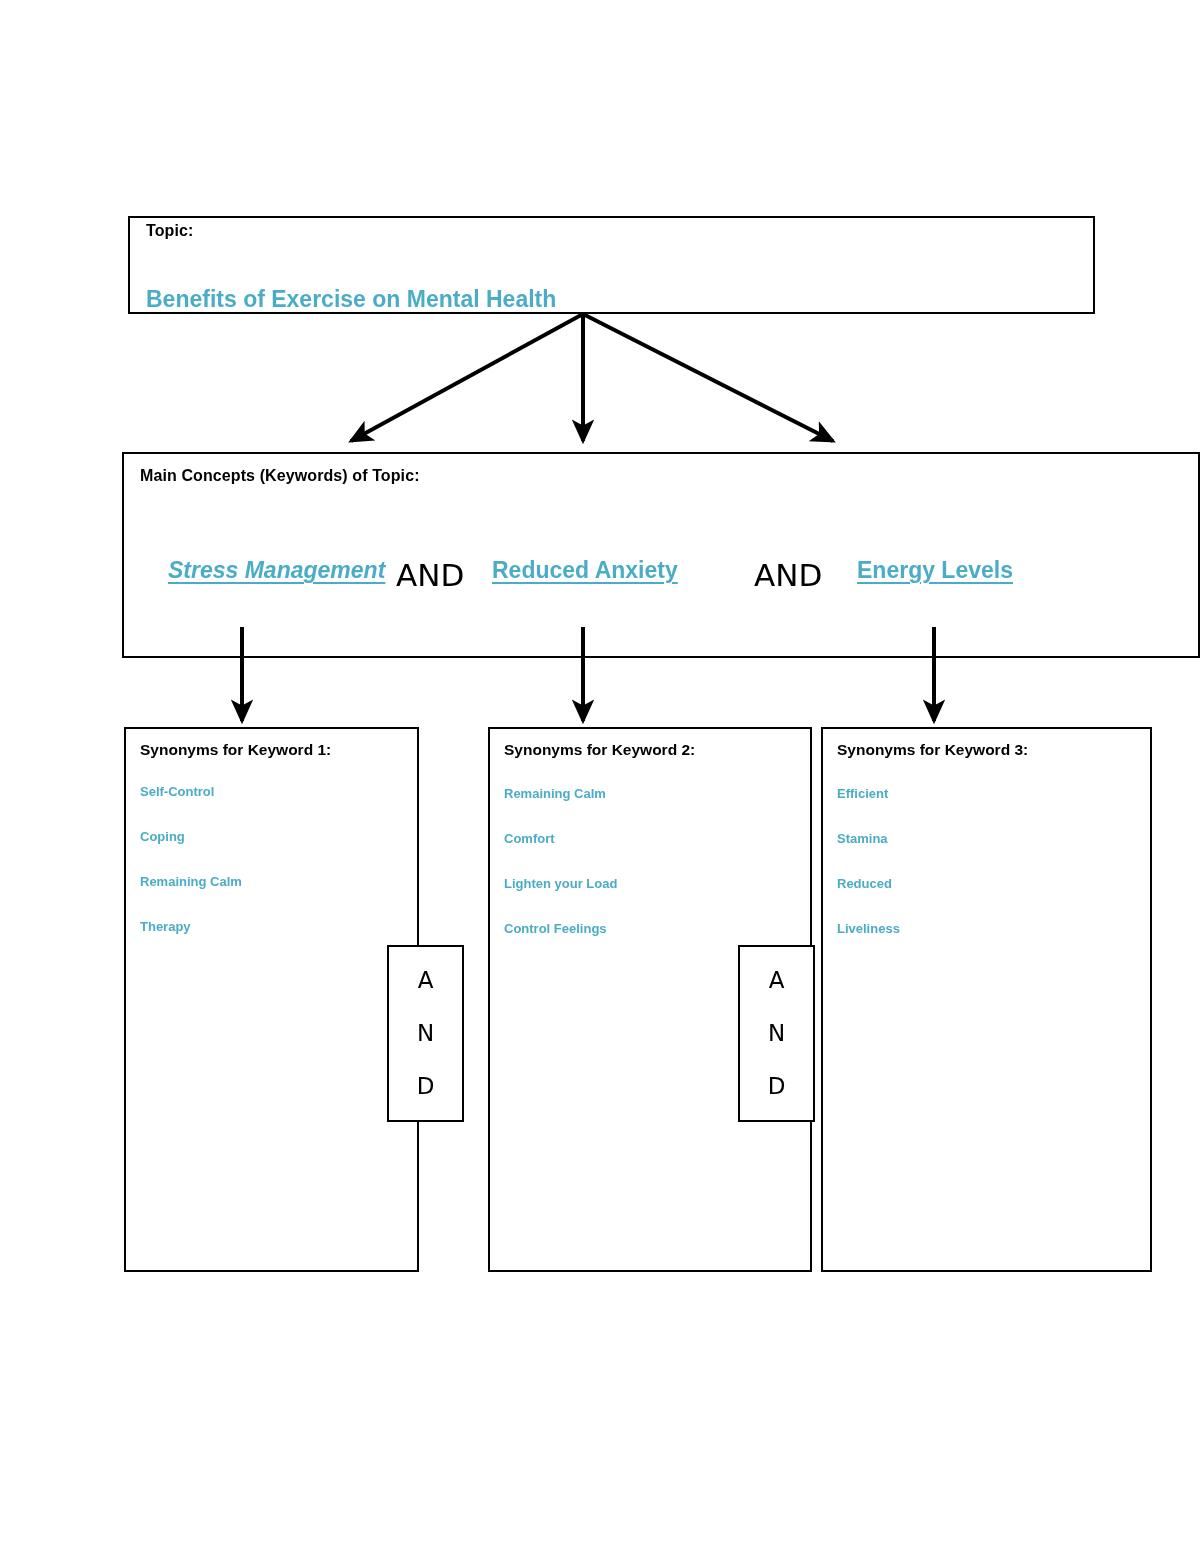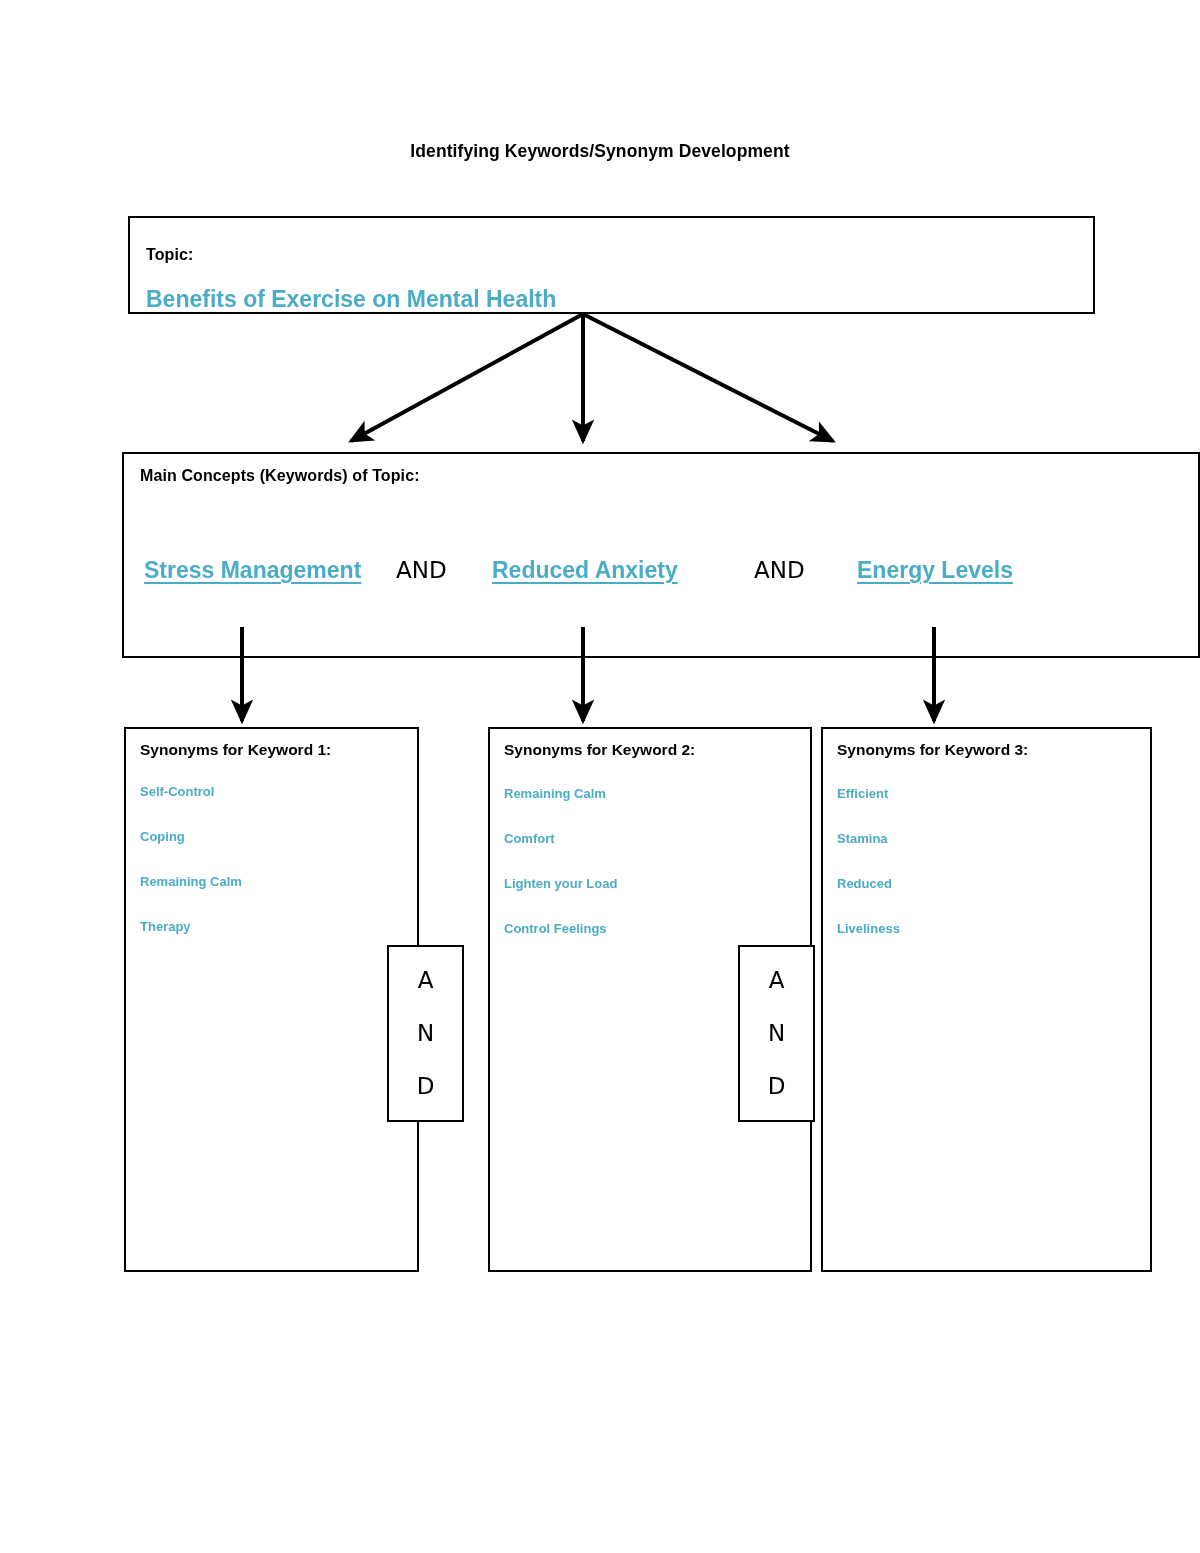--- a/index.html
+++ b/index.html
@@ -58,21 +58,21 @@
 
   
   #topic-box {
     left: 128px;
     top: 216px;
     width: 967px;
     height: 98px;
   }
   #topic-label {
     left: 16px;
-    top: 28px;
+    top: 4px;
   }
   #topic-value {
     position: absolute;
     left: 16px;
     top: 53px;
     font-size: 23px;
     line-height: 1.1;
     white-space: nowrap;
   }
 
@@ -98,27 +98,27 @@
     position: absolute;
     font-size: 23px;
     color: #4BACC6;
     font-weight: bold;
     text-decoration: underline;
     text-underline-offset: 4px;
     white-space: nowrap;
   }
   .concept-and {
     position: absolute;
-    font-size: 23px;
+    font-size: 31px;
     color: #000000;
     font-weight: normal;
     white-space: nowrap;
     font-family: "DejaVu Sans", sans-serif;
   }
-  #kw-0  { left: 20px; }
+  #kw-0  { left: 44px; font-style: italic; }
   #and-0 { left: 272px; }
   #kw-1  { left: 368px; }
   #and-1 { left: 630px; }
   #kw-2  { left: 733px; }
 
   
   .syn-box {
     top: 727px;
     height: 545px;
   }
@@ -189,21 +189,20 @@
     height: 1553px;
     z-index: 4;
     pointer-events: none;
   }
 </style>
 </head>
 <body>
 
 <div id="page">
 
-  <div id="doc-title">Identifying Keywords/Synonym Development</div>
 
   <svg id="arrows" viewBox="0 0 1200 1553" width="1200" height="1553">
     <defs>
       <marker id="ah" markerWidth="7" markerHeight="7" refX="5.4" refY="3.1" orient="auto" markerUnits="strokeWidth">
         <path d="M0,0.3 L6.2,3.1 L0,5.9 L1.5,3.1 Z" fill="#000000"></path>
       </marker>
     </defs>
 
     <line x1="583" y1="314" x2="351" y2="441" stroke="#000000" stroke-width="4" marker-end="url(#ah)"></line>
     <line x1="583" y1="314" x2="583" y2="441" stroke="#000000" stroke-width="4" marker-end="url(#ah)"></line>

